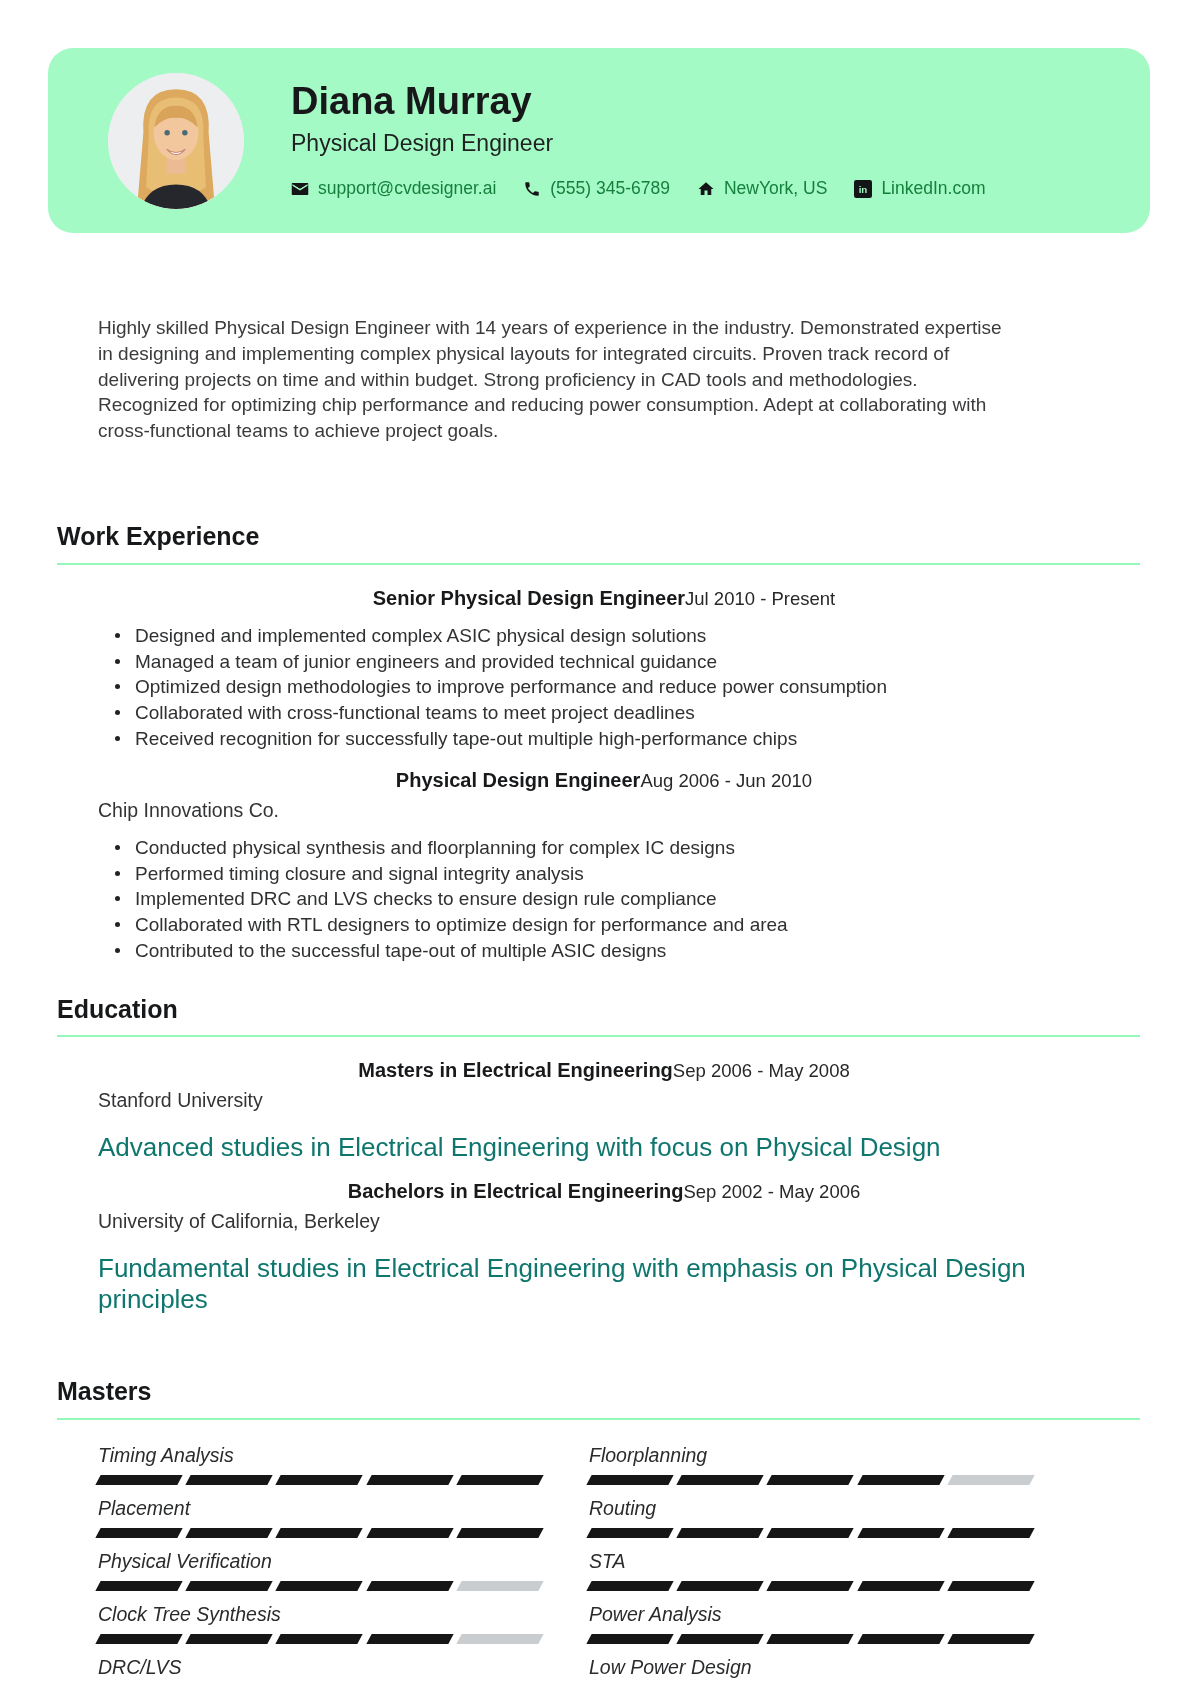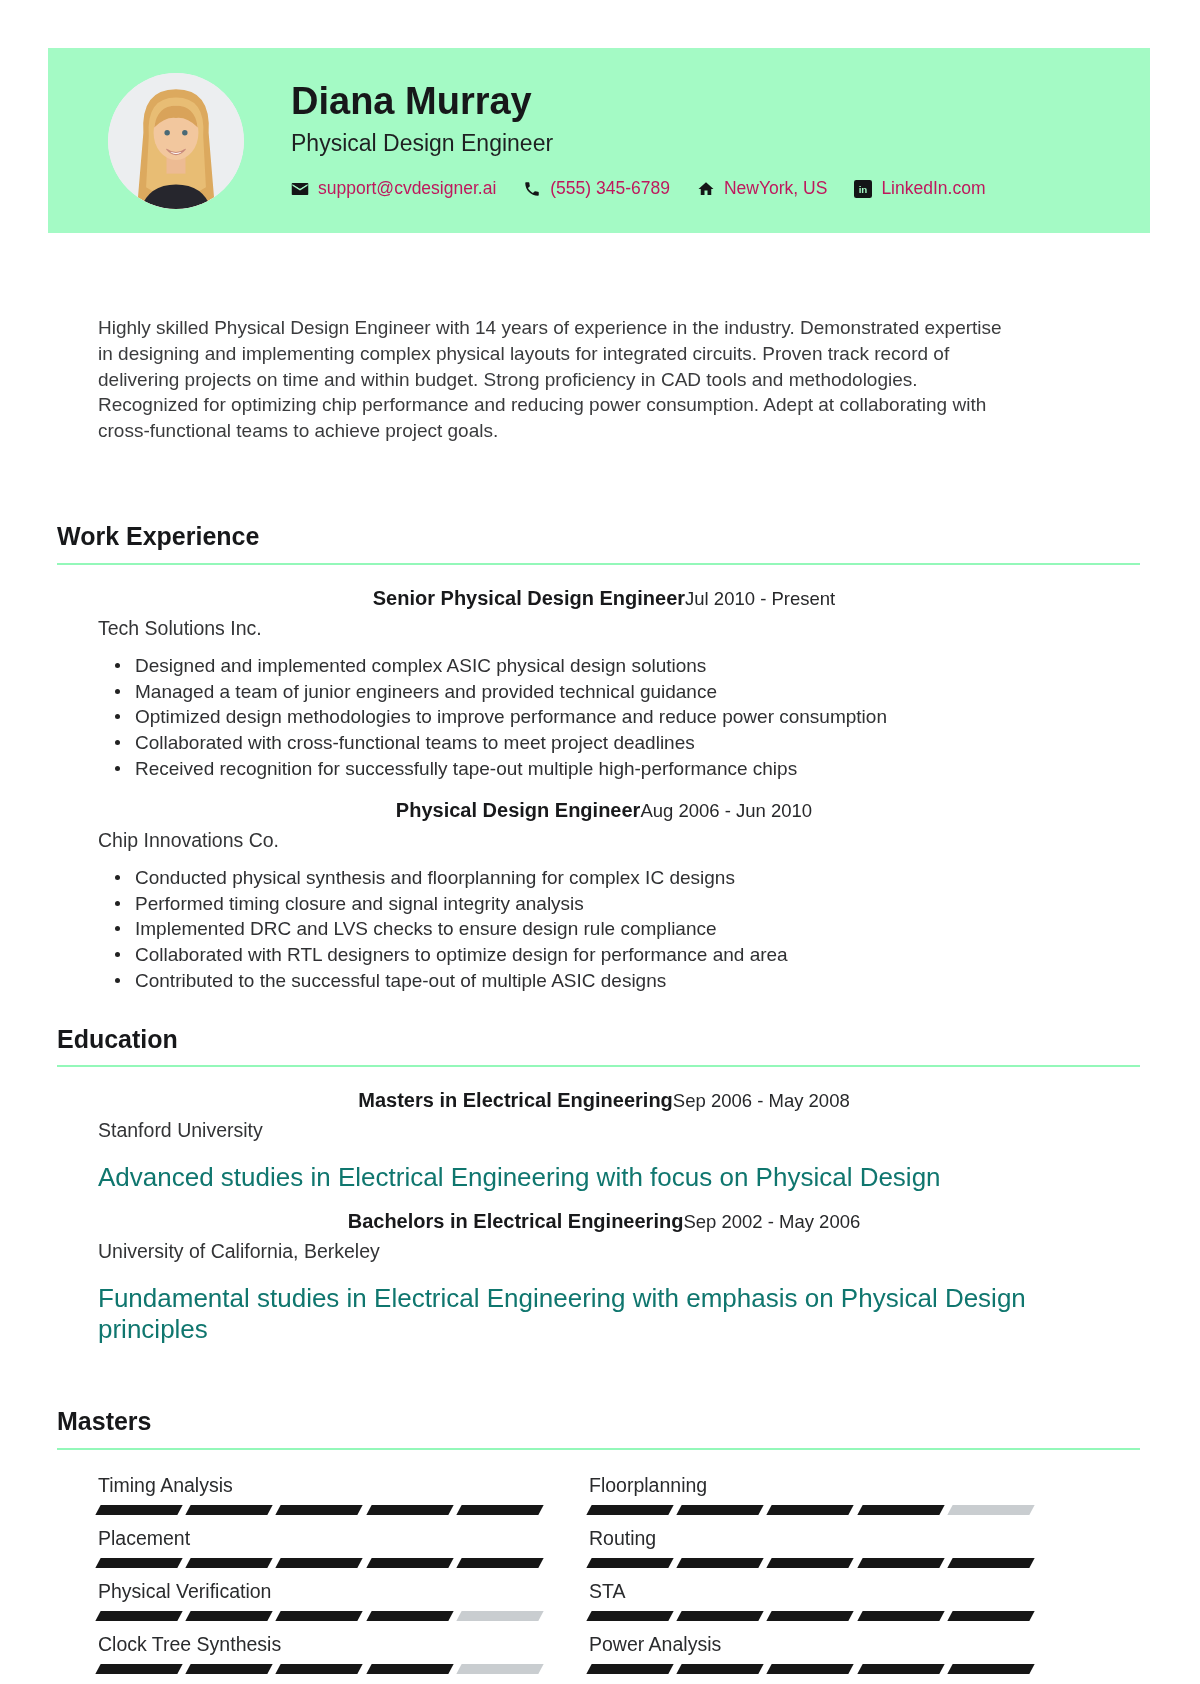--- a/index.html
+++ b/index.html
@@ -11,31 +11,31 @@
   *{box-sizing:border-box;}
   html,body{margin:0;padding:0;}
   body{
     width:1200px;height:1684px;overflow:hidden;background:#ffffff;
     font-family:"Liberation Sans", sans-serif;color:#222;
   }
   
   .header-card{
     margin:48px 50px 0 48px;width:1102px;height:185px;
     background:var(--header-bg);
-    display:flex;align-items:center;
+    display:flex;align-items:center;border-radius:25px;
   }
   .photo{
     width:136px;height:136px;border-radius:50%;overflow:hidden;
     margin-left:60px;flex:0 0 auto;background:#edf0f2;
   }
   .photo svg{display:block;width:100%;height:100%;}
   .header-info{margin-left:47px;}
   .person-name{font-size:38px;font-weight:700;margin:0;color:#17181a;line-height:1.05;}
   .person-title{font-size:23px;margin-top:9px;color:#1f2022;}
-  .contact-row{display:flex;align-items:center;gap:27px;margin-top:21px;font-size:17.5px;color:#be185d;}
+  .contact-row{display:flex;align-items:center;gap:27px;margin-top:21px;font-size:17.5px;color:#15803d;}
   .contact-item{display:flex;align-items:center;gap:9px;white-space:nowrap;}
   .contact-item .icon{display:flex;align-items:center;}
   .contact-item .icon svg{width:18px;height:18px;display:block;}
   
   .summary{
     width:920px;margin:82px 0 0 98px;
     font-size:19px;line-height:25.8px;color:#3a3b3d;
   }
   
   .section{margin-left:57px;width:1083px;}
@@ -59,21 +59,21 @@
   ul.bullets li::before{
     content:"";position:absolute;left:-20px;top:10px;
     width:5px;height:5px;border-radius:50%;background:#222;
   }
   
   .skills-grid{
     margin:24px 108px 0 41px;
     display:grid;grid-template-columns:1fr 1fr;
     column-gap:48px;row-gap:12px;
   }
-  .skill-name{font-size:19.5px;color:#2a2b2d;line-height:22px;}
+  .skill-name{font-size:19.5px;color:#2a2b2d;line-height:22px;font-style:italic;}
   .skill-bar{margin-top:9px;display:flex;gap:8px;height:10px;}
   .seg{flex:1;background:var(--bar-filled);transform:skewX(-28deg);}
   .seg.empty{background:var(--bar-empty);}
 </style>
 </head>
 <body>
 
 <div class="page">
 
   <header class="header-card">
@@ -144,21 +144,20 @@
 
   <section class="section section-work">
     <h2 class="section-heading">Work Experience</h2>
     <hr class="divider">
     <div class="entries" id="jobs">
         <div class="entry">
     <div class="entry-head">
       <span class="entry-title">Senior Physical Design Engineer</span>
       <span class="entry-dates">Jul 2010 - Present</span>
     </div>
-    <div class="entry-sub">Tech Solutions Inc.</div>
     <ul class="bullets">
             <li>Designed and implemented complex ASIC physical design solutions</li>
             <li>Managed a team of junior engineers and provided technical guidance</li>
             <li>Optimized design methodologies to improve performance and reduce power consumption</li>
             <li>Collaborated with cross-functional teams to meet project deadlines</li>
             <li>Received recognition for successfully tape-out multiple high-performance chips</li>
           </ul>
   </div>
         <div class="entry">
     <div class="entry-head">

